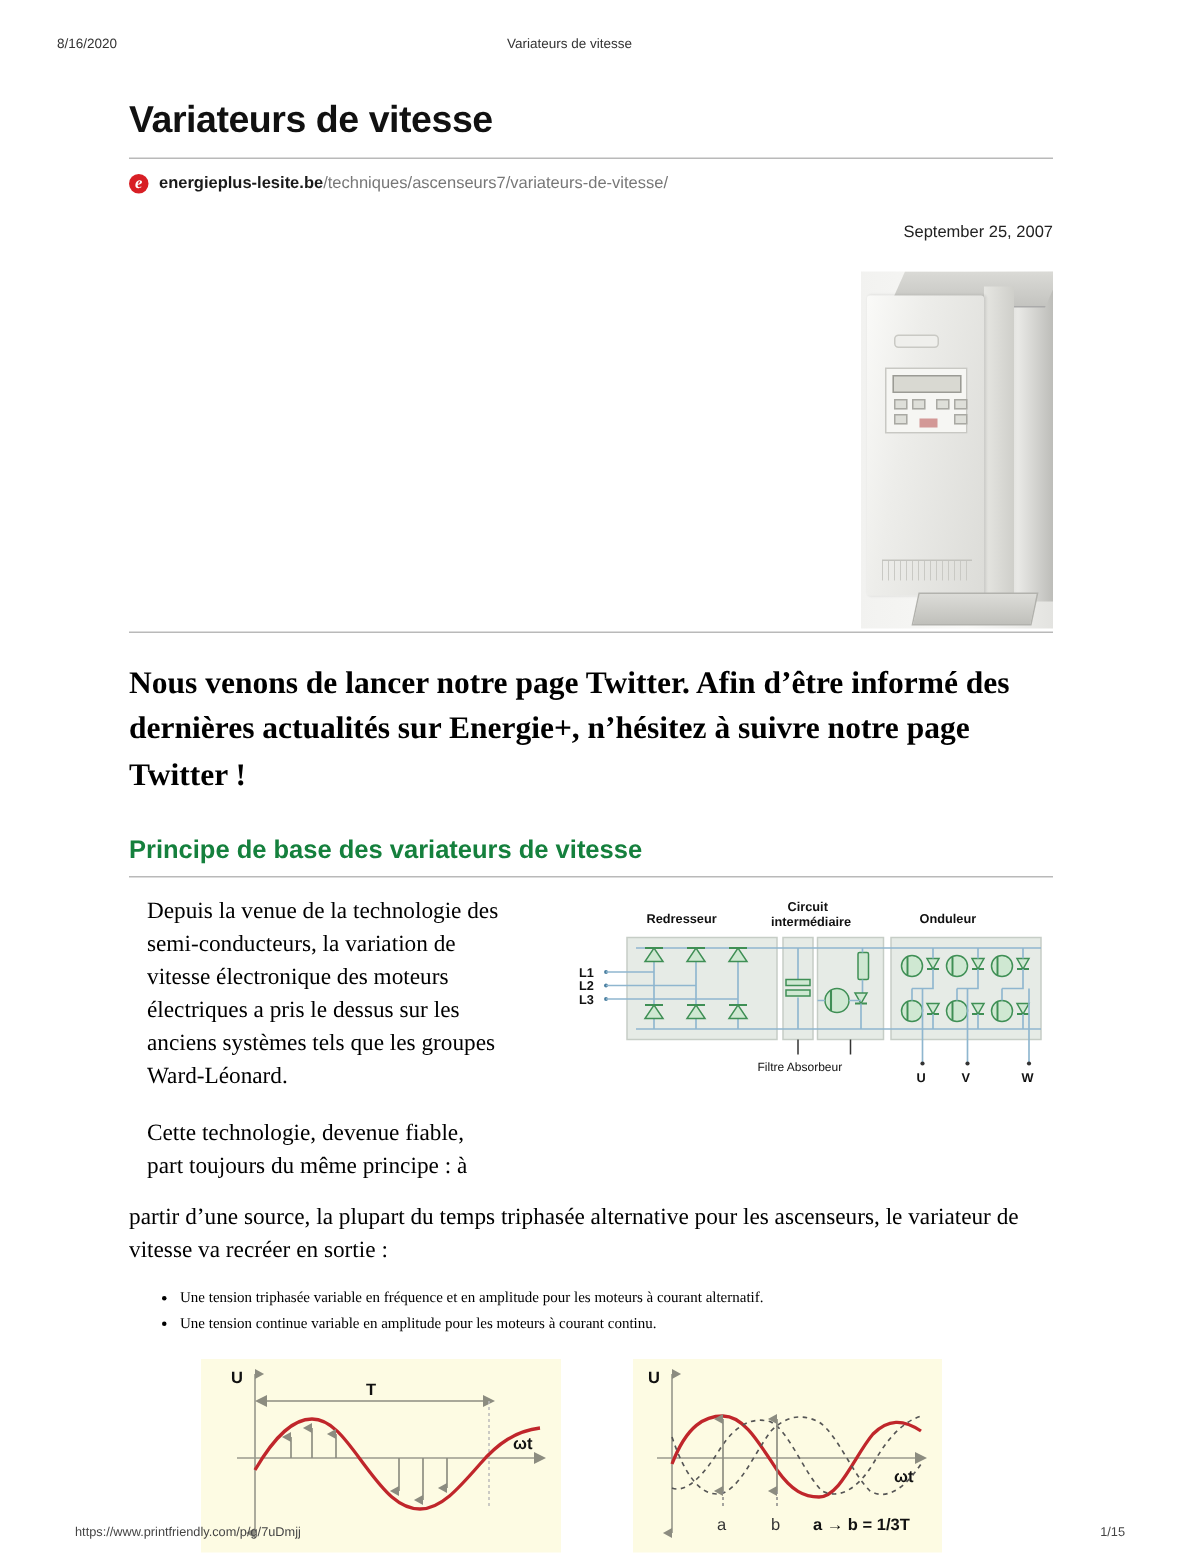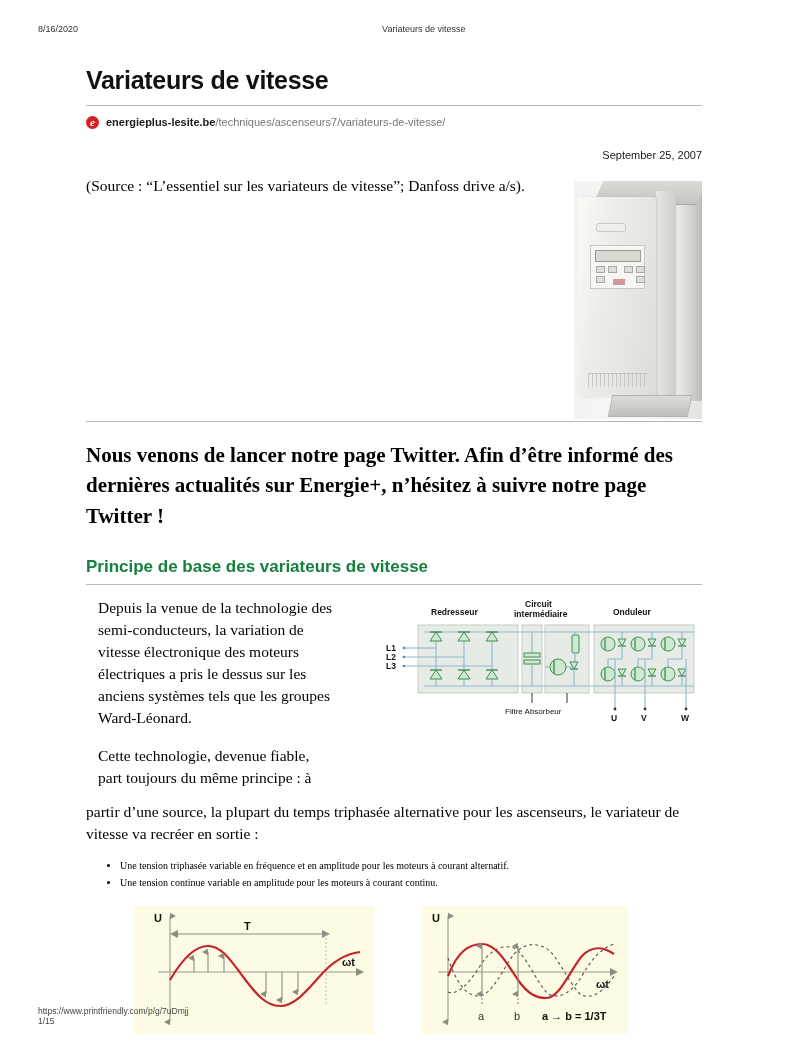--- a/index.html
+++ b/index.html
@@ -15,35 +15,33 @@
   }
 
   
   .print-header {
     position: absolute;
     top: 24px; left: 0; right: 0;
     display: flex;
     font-family: "Liberation Sans", sans-serif;
     font-size: 9px;
     color: #333;
-    gap: 44px;
   }
   .print-header .ph-date { margin-left: 38px; }
   .print-header .ph-title { margin-left: 260px; }
 
   .print-footer {
     position: absolute;
-    bottom: 18px; left: 0; right: 0;
+    bottom: 18px; left: 12px; right: 0;
     display: flex;
     justify-content: space-between;
     padding: 0 38px;
     font-family: "Liberation Sans", sans-serif;
     font-size: 8.5px;
     color: #444;
-    flex-direction: column;
   }
 
   
   .page {
     position: absolute;
     top: 66px;
     left: 86px;
     width: 616px;
   }
 
@@ -242,21 +240,20 @@
 
   <div class="srcline">
     <span class="favicon"></span>
     <span class="dom">energieplus-lesite.be</span>
     <span class="path">/techniques/ascenseurs7/variateurs-de-vitesse/</span>
   </div>
 
   <div class="datestamp">September 25, 2007</div>
 
   <div class="intro">
-    <p>(Source : “L’essentiel sur les variateurs de vitesse”; Danfoss drive a/s).</p>
 
     <div class="drive-photo">
       <div class="dp-heatsink"></div>
       <div class="dp-top"></div>
       <div class="dp-side"></div>
       <div class="dp-body">
         <div class="dp-clip"></div>
         <div class="dp-panel">
           <div class="dp-lcd"></div>
           <div class="dp-btn" style="left:5px;top:20px;"></div>

